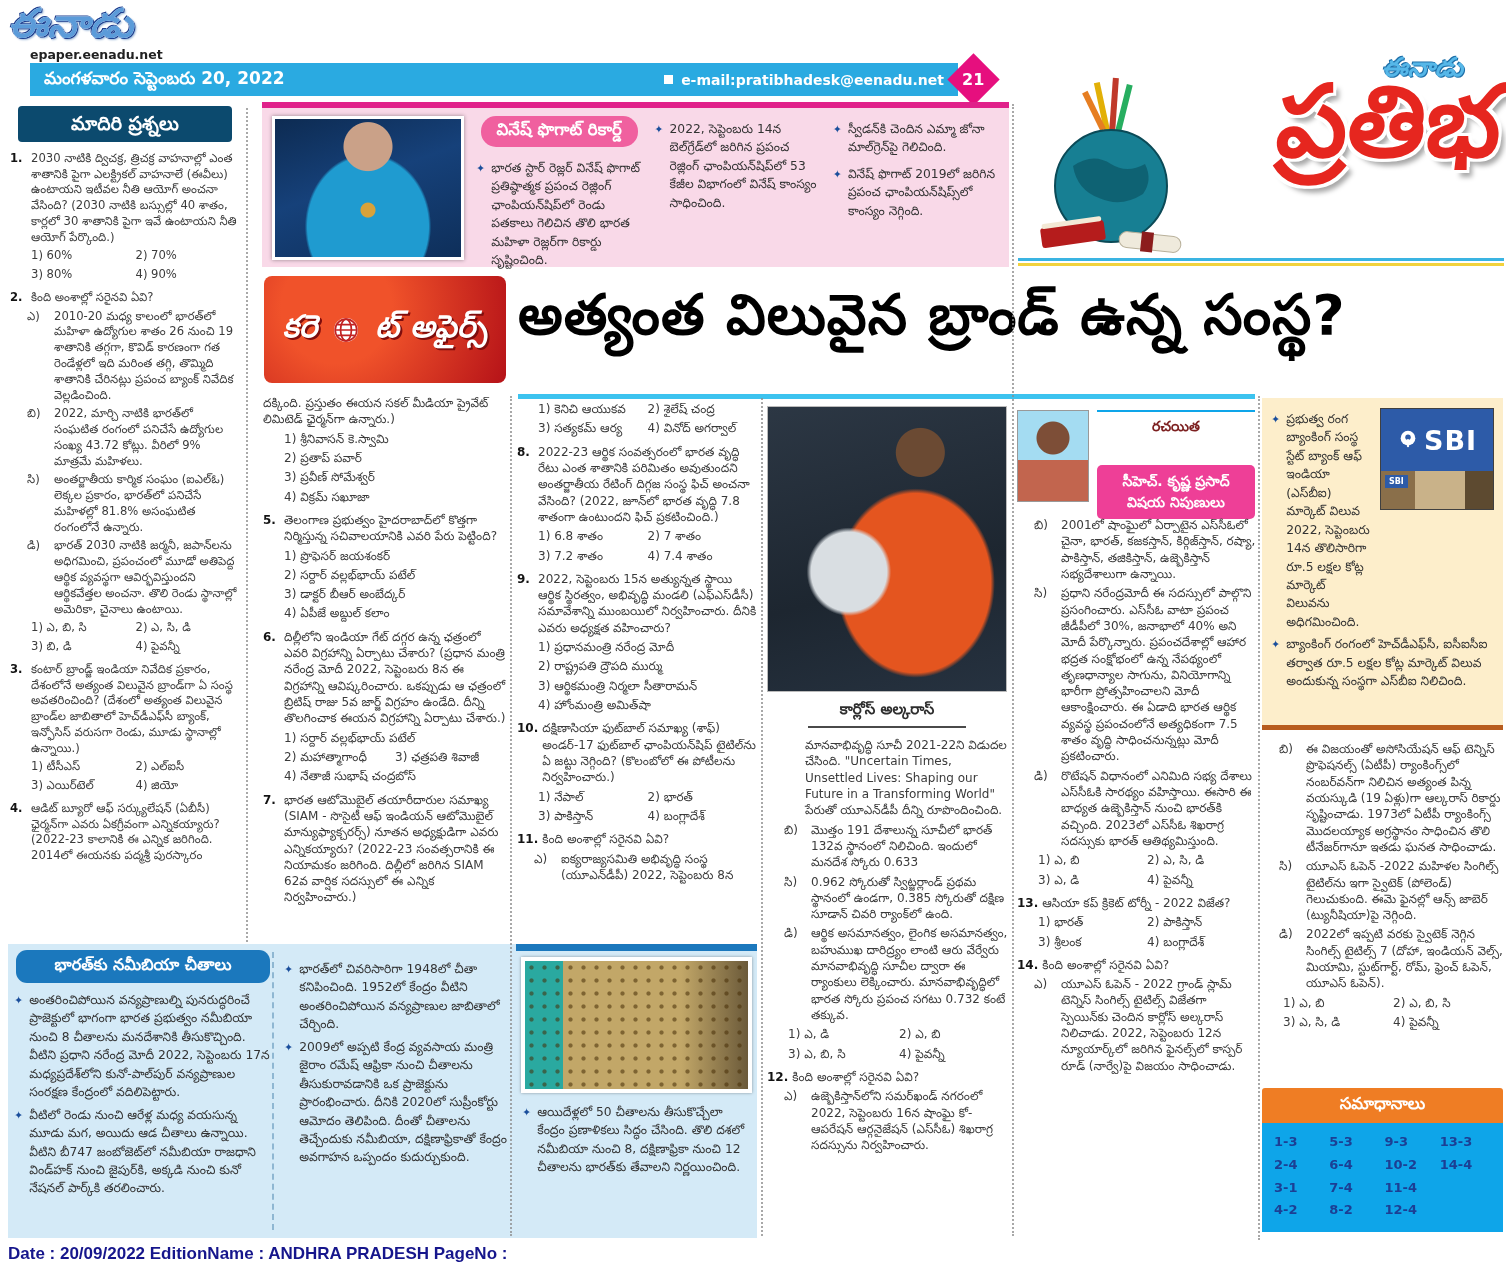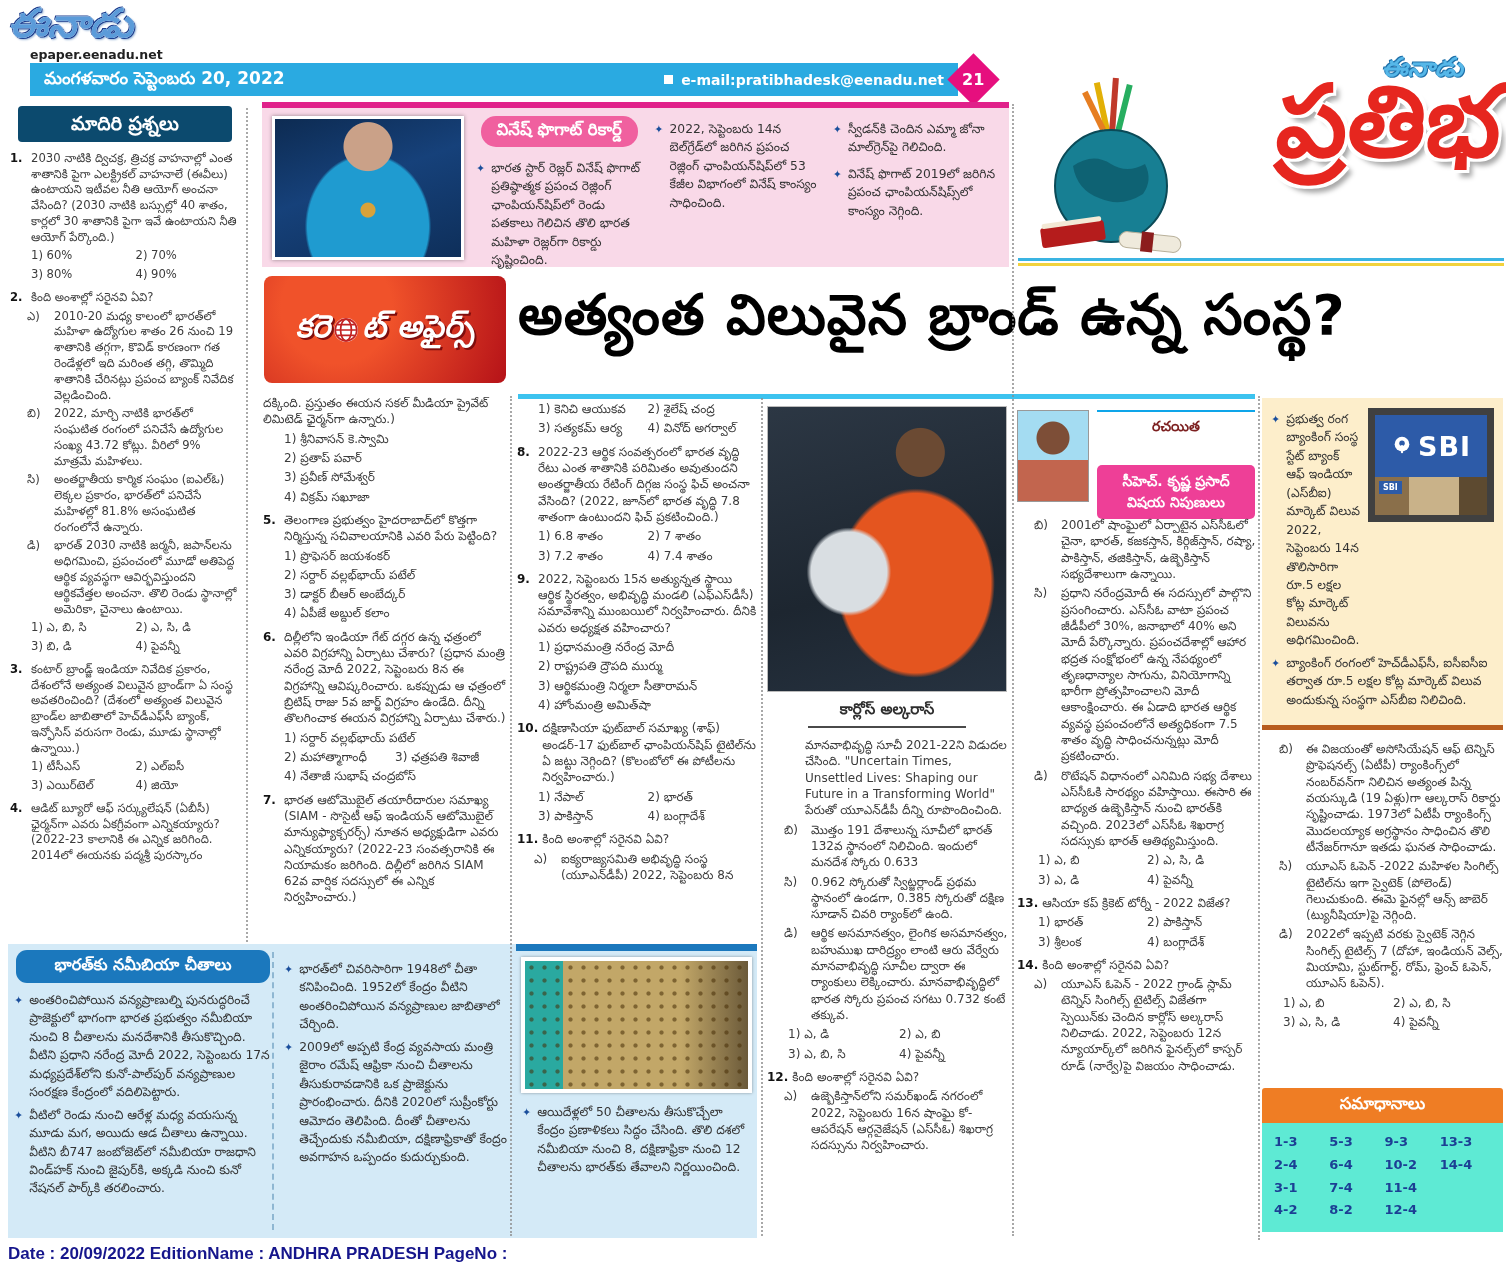--- a/index.html
+++ b/index.html
@@ -38,21 +38,21 @@
       radial-gradient(ellipse at 50% 78%, #1f9bd0 0 46%, transparent 48%),
       linear-gradient(160deg,#0d2b52 0%,#16417a 45%,#0e2f5a 100%);}
   .vcol{flex:1;display:flex;flex-direction:column;}
   .vinesh-title{align-self:center;background:#f0609f;color:#fff;font-weight:bold;font-size:16.5px;
     border-radius:15px;padding:4px 16px;margin:0 0 8px;white-space:nowrap;text-align:right;}
   .bullet{display:flex;gap:6px;margin:4px 0;font-size:12.3px;line-height:1.5;color:#333;}
   .bm{color:#1b4f9c;flex:none;font-size:11px;padding-top:2px;}
   
   .ca-badge{position:absolute;left:264px;top:276px;width:242px;height:107px;border-radius:8px;
     background:radial-gradient(circle at 30% 30%, #f0522a 0 30%, #b51218 100%);
-    box-shadow:0 2px 5px rgba(0,0,0,.4), inset 0 0 0 3px #e8memo;display:flex;align-items:center;justify-content:center;gap:3px;}
+    box-shadow:0 2px 5px rgba(0,0,0,.4), inset 0 0 0 3px #e8memo;display:flex;align-items:center;justify-content:center;gap:16px;}
   .ca-text{color:#fff;font-weight:bold;font-style:italic;font-size:31px;white-space:nowrap;
     text-shadow:2px 2px 0 #7e0d0d;}
   
   .headline{position:absolute;left:518px;top:282px;width:988px;height:106px;font-size:56px;font-weight:800;
     color:#000000;white-space:nowrap;overflow:hidden;letter-spacing:1px;}
   .headline-rule{position:absolute;left:518px;top:394px;width:737px;height:5px;background:#3cc3ef;}
   
   .col{position:absolute;overflow:hidden;font-size:12px;line-height:1.36;color:#3b3b3b;}
   .blk{margin:3px 0;}
   .q{display:flex;gap:4px;margin-top:7px;}
@@ -87,31 +87,31 @@
   .author-label{border-top:2px solid #0ea5e9;text-align:center;font-weight:bold;font-size:14px;
     color:#7c1f1f;padding:6px 0 7px;}
   .author-band{background:#ee3f97;border-radius:5px;color:#fff;font-weight:bold;font-size:14px;
     text-align:center;padding:6px 2px;line-height:1.5;margin-top:20px;}
   
   .sbi-box{position:absolute;left:1262px;top:398px;width:241px;height:332px;background:#fdeecb;
     border-bottom:5px solid #b85c1e;box-sizing:border-box;}
   .sbi-header{background:#f7a823;color:#173a8c;font-weight:bold;font-size:16.5px;text-align:center;
     padding:9px 6px;line-height:1.35;}
   .sbi-body{padding:8px 9px;font-size:12.3px;}
-  .sbi-panel{float:right;width:112px;height:100px;margin:2px 0 5px 8px;border:7px solid #404040;}
+  .sbi-panel{float:right;width:112px;height:100px;margin:2px 0 5px 8px;border:1px solid #404040;}
   .sbi-top{height:62px;background:#2d5ba8;display:flex;align-items:center;justify-content:center;gap:5px;}
   .sbi-top .t{color:#fff;font-weight:800;font-size:27px;letter-spacing:1px;}
   .sbi-bottom{height:38px;background:linear-gradient(90deg,#8a6f4a 0 30%,#c9b289 30% 75%,#5d4a30 75%);
     display:flex;align-items:flex-start;}
   .sbi-mini{margin:4px;background:#2d5ba8;color:#fff;font-size:8px;font-weight:bold;padding:2px 4px;}
   
   .answers-box{position:absolute;left:1262px;top:1088px;width:241px;}
   .answers-header{background:#ef7d24;color:#fff;font-weight:bold;font-size:16.5px;text-align:center;
     padding:6px 0;border-radius:3px 3px 0 0;}
-  .answers-body{background:#5eead4;display:flex;gap:4px;padding:8px 12px 10px;}
+  .answers-body{background:#0ea5e9;display:flex;gap:4px;padding:8px 12px 10px;}
   .ans-col{flex:1;}
   .ans-item{font-weight:bold;color:#1c3f94;font-size:13px;line-height:1.75;}
   
   .cheetah-box{position:absolute;left:8px;top:944px;width:749px;height:294px;background:#d4eaf7;}
   .ch-col1{position:absolute;left:6px;top:4px;width:258px;}
   .ch-header{background:#1b78bd;color:#fff;font-weight:bold;font-size:16px;text-align:center;
     padding:5px 2px;border-radius:11px;margin:2px 2px 8px;}
   .ch-col2{position:absolute;left:276px;top:12px;width:226px;}
   .ch-col3{position:absolute;left:508px;top:0;width:241px;}
   .ch-topbar{height:7px;background:#1b78bd;margin-bottom:6px;}

